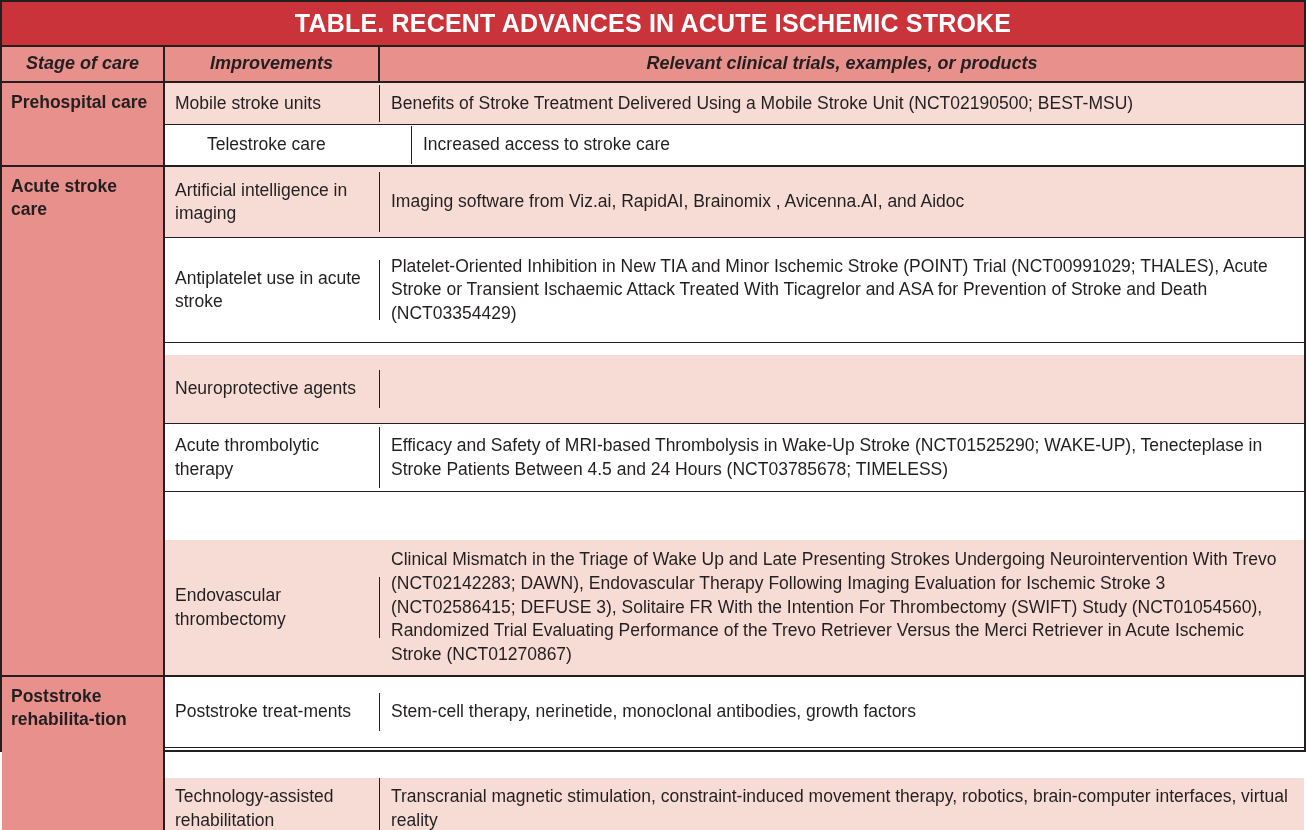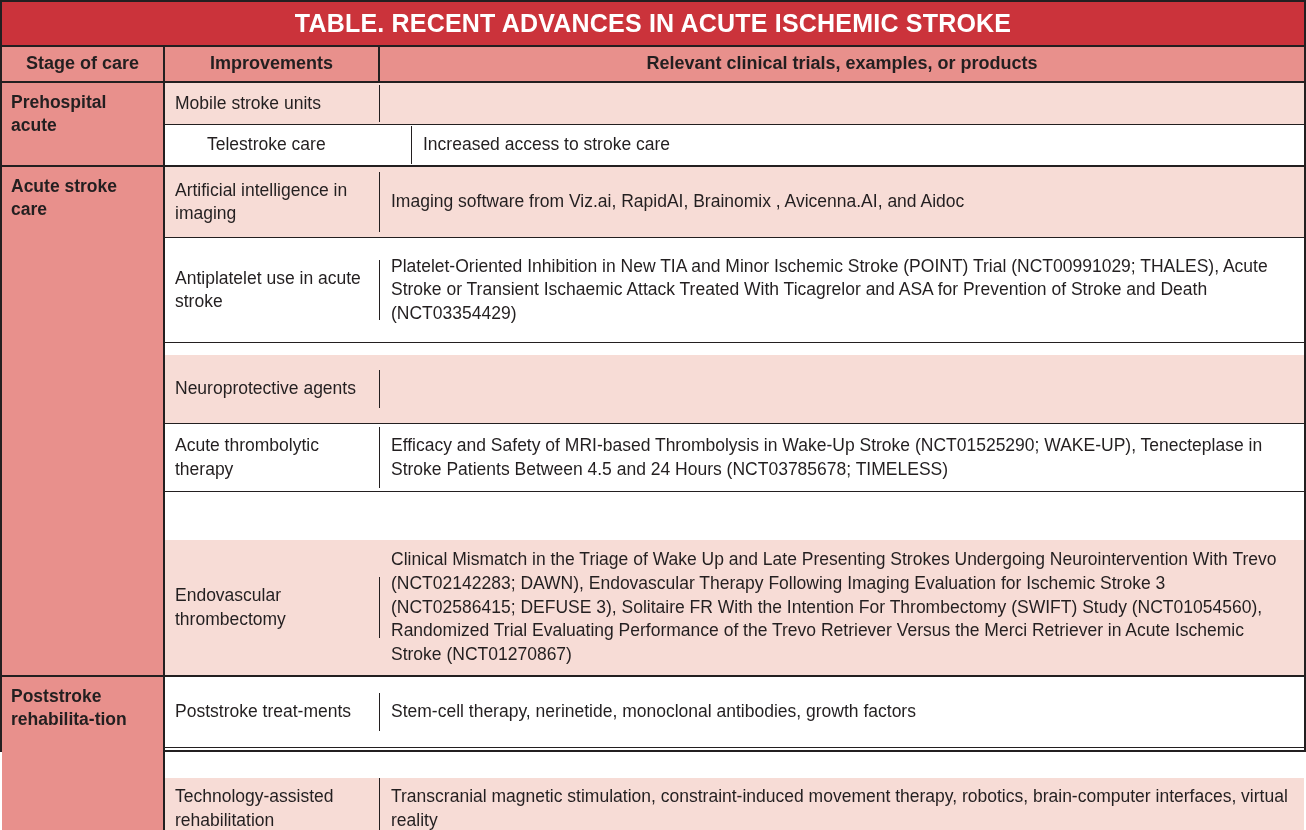--- a/index.html
+++ b/index.html
@@ -43,20 +43,21 @@
   }
 
   
   .col-head {
     display: flex;
     background: #e8908c;
     height: 36px;
     flex: 0 0 auto;
     box-sizing: border-box;
     border-bottom: 2px solid #231f20;
+    font-style: italic;
   }
   .col-head > div {
     display: flex;
     align-items: center;
     justify-content: center;
     font-weight: bold;
     font-size: 18px;
     color: #231f20;
     box-sizing: border-box;
     line-height: 1.1;
@@ -137,24 +138,25 @@
 
   <div class="col-head">
     <div class="c1">Stage of care</div>
     <div class="c2">Improvements</div>
     <div class="c3">Relevant clinical trials, examples, or products</div>
   </div>
 
   <div class="body-area">
 
     <div class="section" style="flex:0 0 84px;">
-      <div class="stage-cell">Prehospital acute</div>
+      <div class="stage-cell">Prehospital care</div>
       <div class="rows">
         <div class="row shaded" style="flex:0 0 42px;">
           <div class="imp-cell">Mobile stroke units</div>
+          <div class="trial-cell">Benefits of Stroke Treatment Delivered Using a Mobile Stroke Unit (NCT02190500; BEST-MSU)</div>
         </div>
         <div class="row plain" style="flex:1 1 auto;margin-left:32px;">
           <div class="imp-cell">Telestroke care</div>
           <div class="trial-cell">Increased access to stroke care</div>
         </div>
       </div>
     </div>
 
     <div class="section" style="flex:0 0 510px;">
       <div class="stage-cell">Acute stroke care</div>

